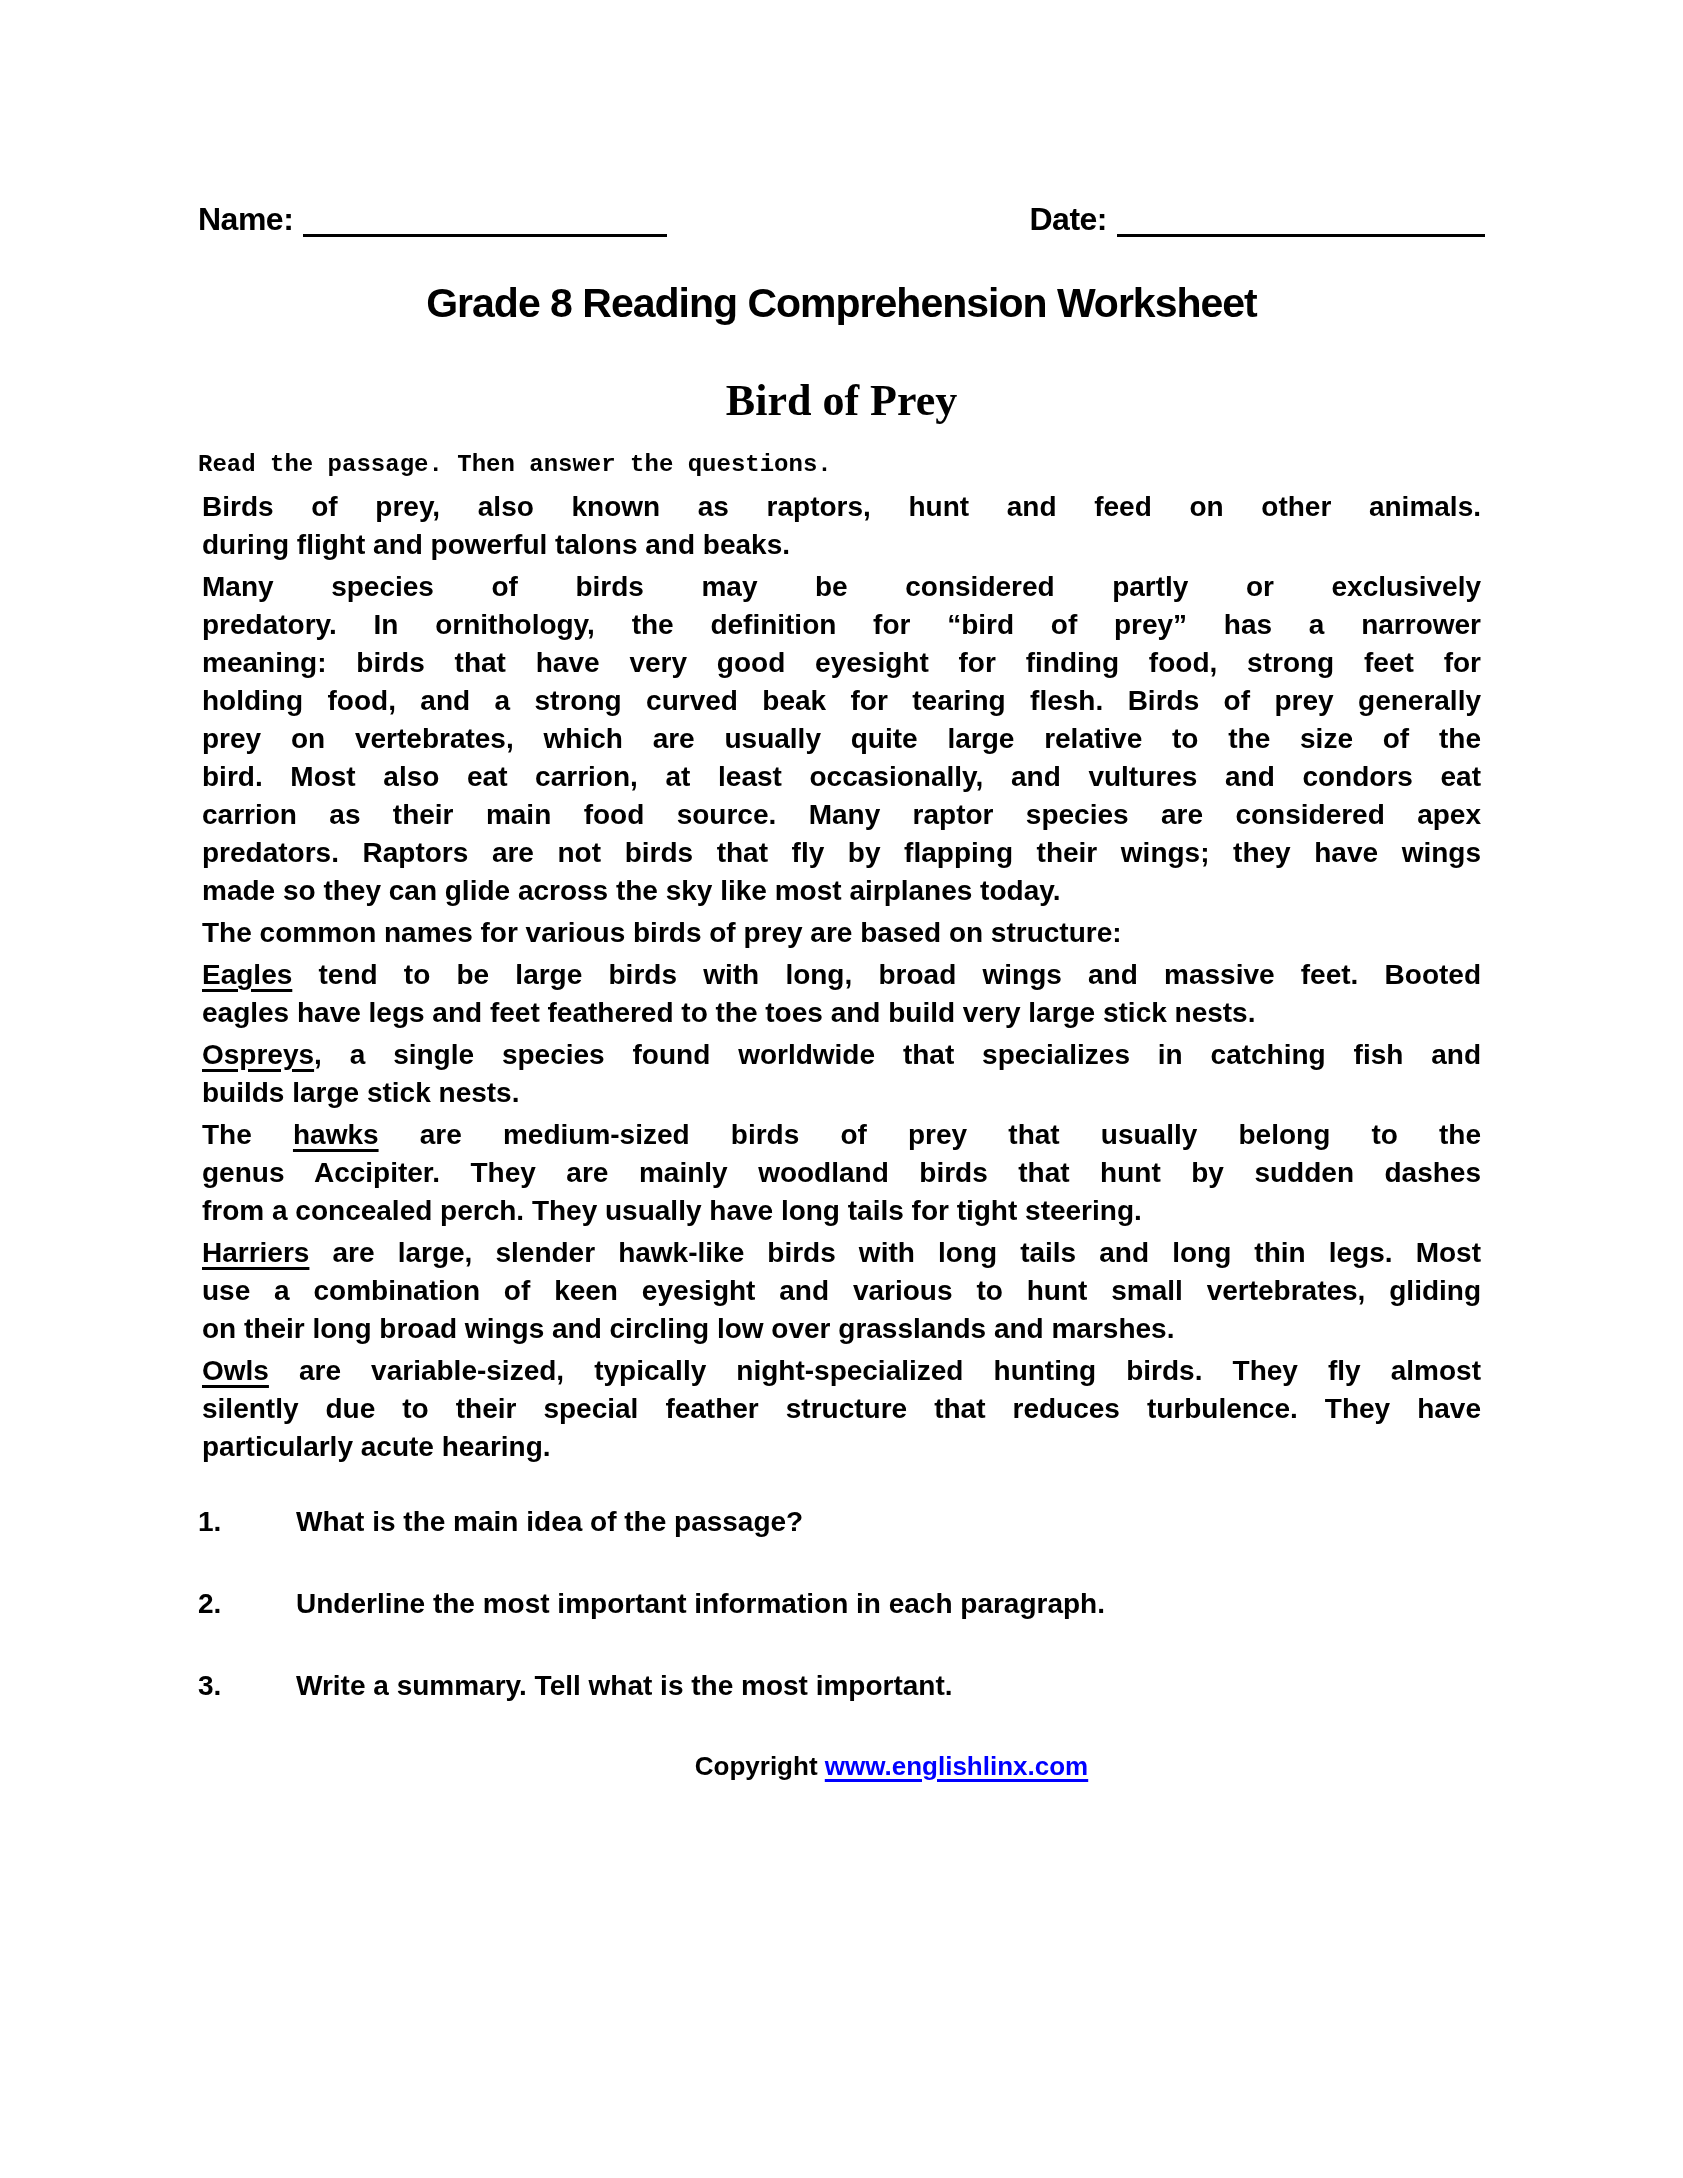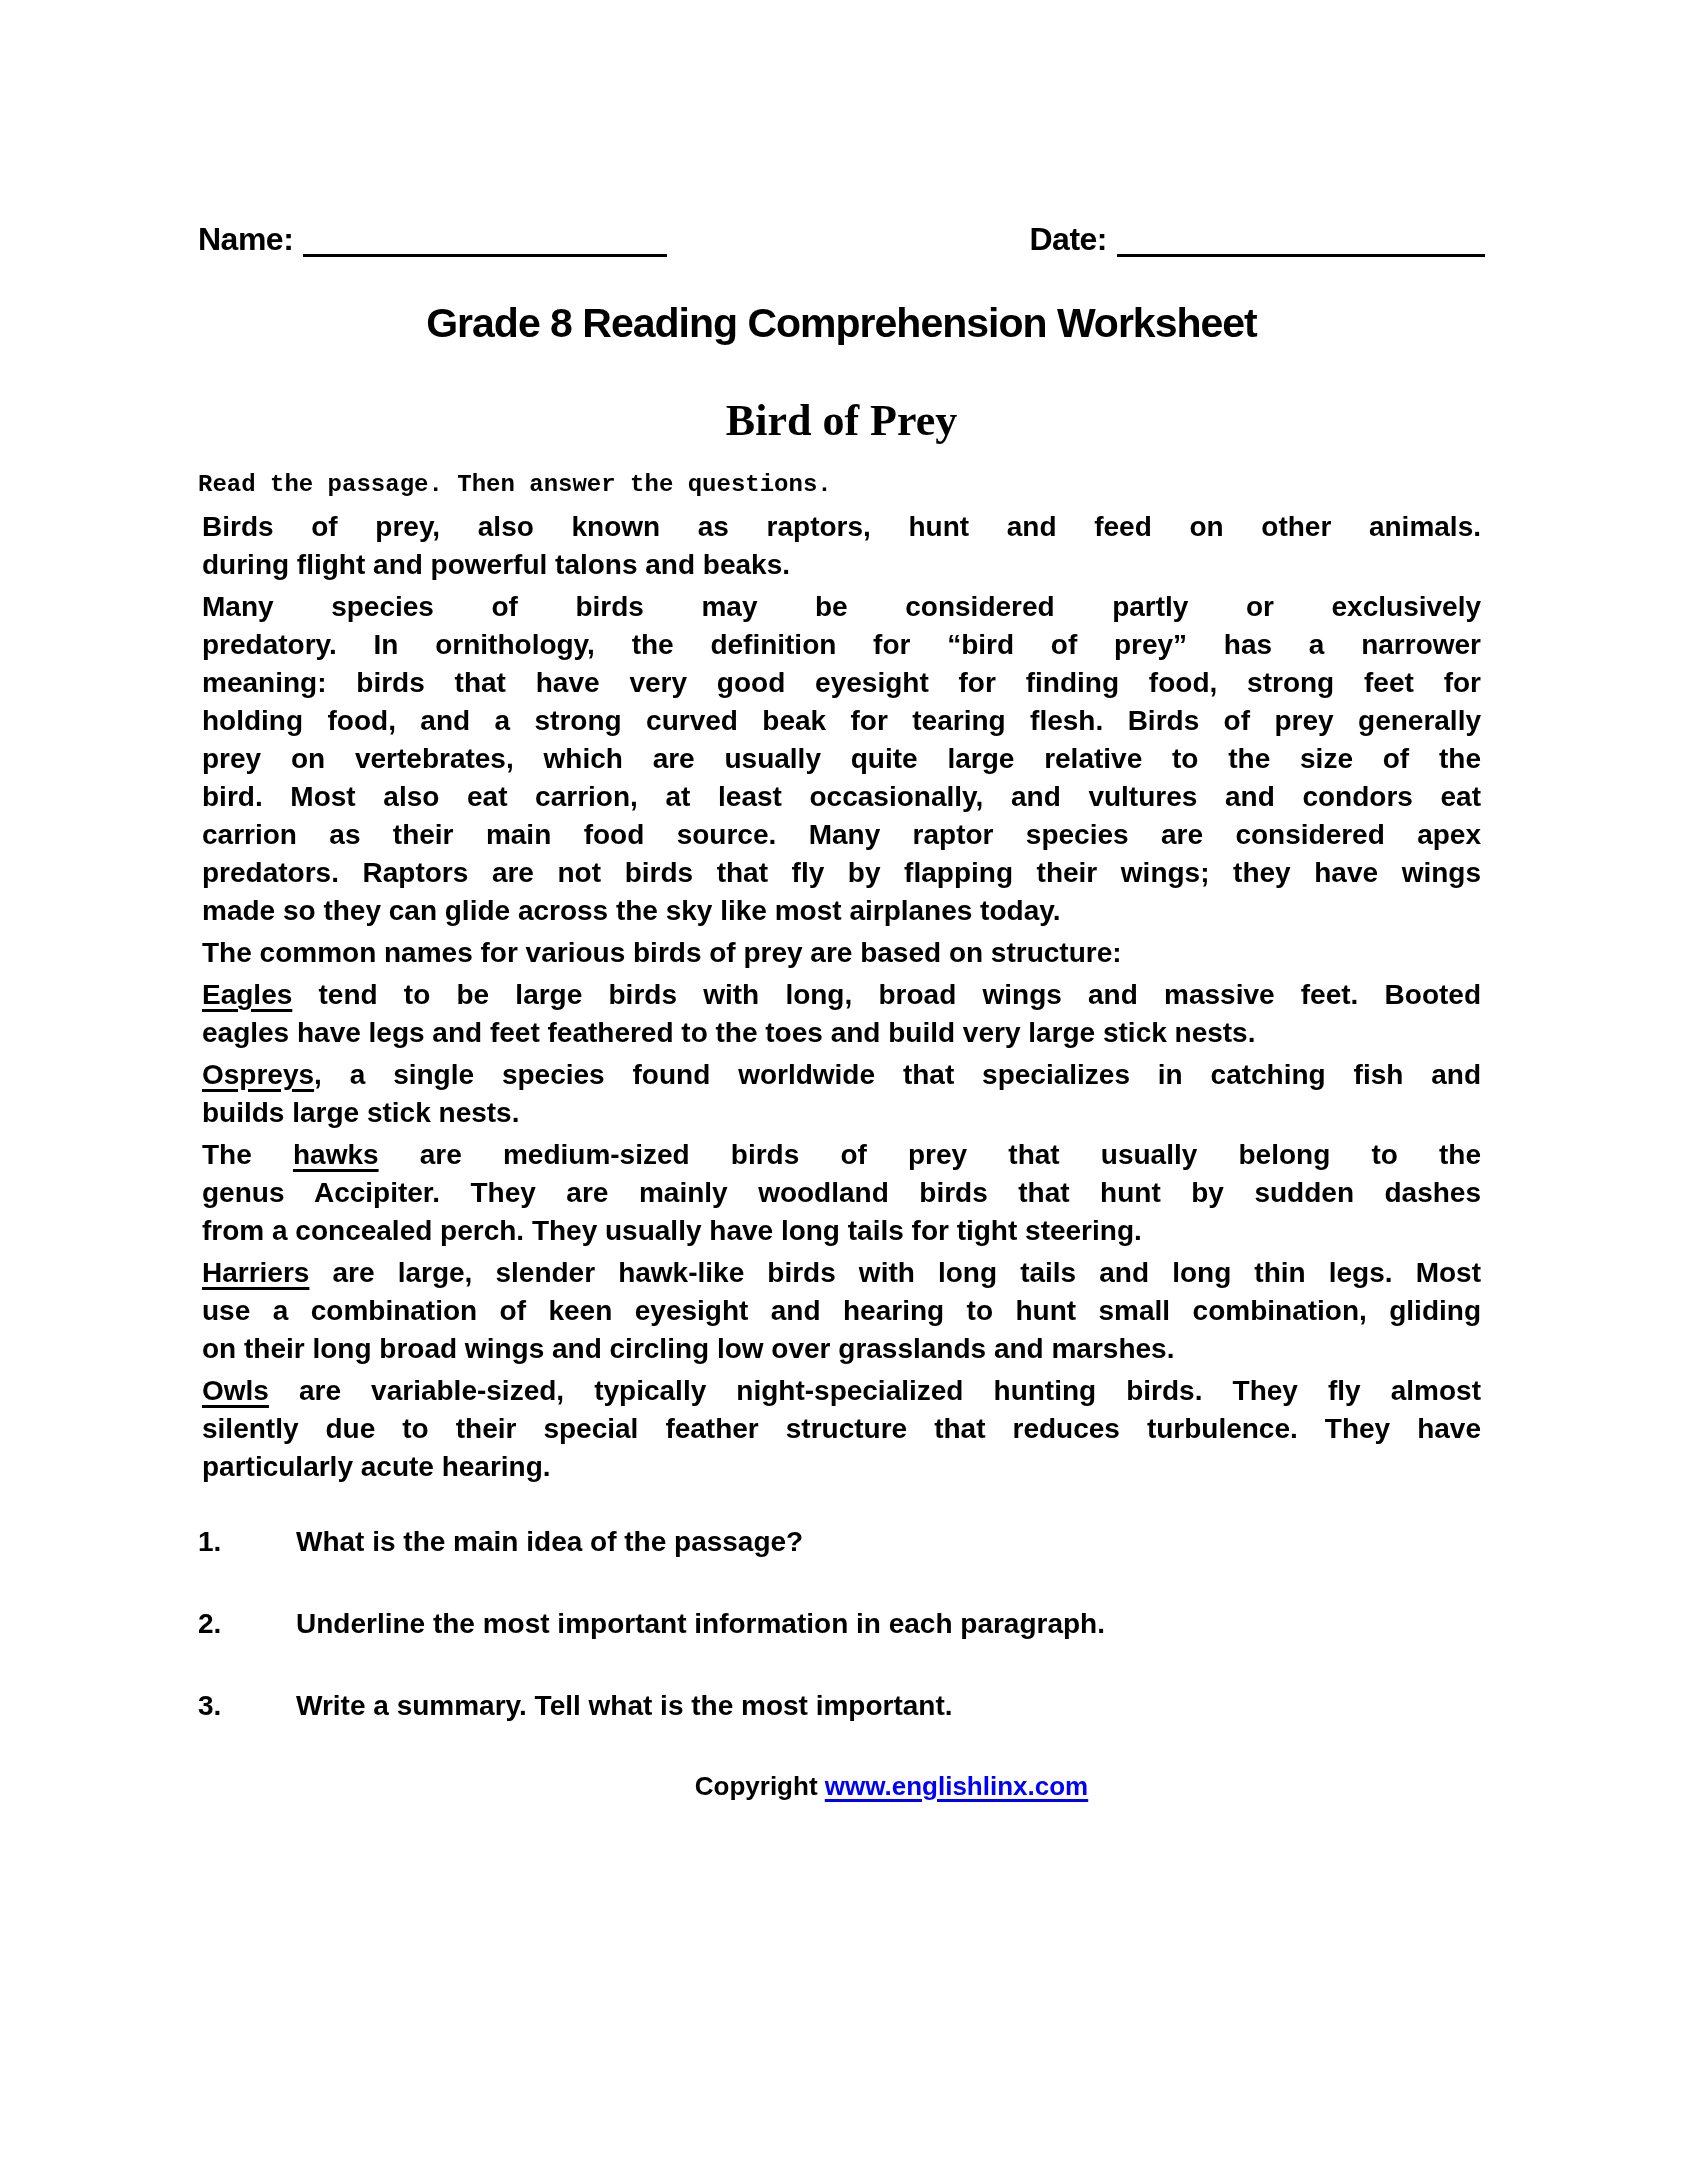--- a/index.html
+++ b/index.html
@@ -15,21 +15,20 @@
     font-weight: bold;
     color: #000000;
   }
   
   .header-row {
     display: flex;
     align-items: flex-end;
     font-size: 32px;
     line-height: 36px;
     letter-spacing: -0.5px;
-    margin-top: 20px;
   }
   .field-group { display: flex; align-items: flex-end; }
   .blank-line {
     display: inline-block;
     border-bottom: 3px solid #000;
     height: 34px;
     margin-left: 10px;
   }
   .name-blank { width: 364px; }
   .date-group { margin-left: auto; }
@@ -144,21 +143,21 @@
         <div class="jline"><u>Ospreys</u>, a single species found worldwide that specializes in catching fish and</div>
         <div class="jline last">builds large stick nests.</div>
       </div>
       <div class="para">
         <div class="jline">The <u>hawks</u> are medium-sized birds of prey that usually belong to the</div>
         <div class="jline">genus Accipiter. They are mainly woodland birds that hunt by sudden dashes</div>
         <div class="jline last">from a concealed perch. They usually have long tails for tight steering.</div>
       </div>
       <div class="para">
         <div class="jline"><u>Harriers</u> are large, slender hawk-like birds with long tails and long thin legs. Most</div>
-        <div class="jline">use a combination of keen eyesight and hearing to hunt small combination, gliding</div>
+        <div class="jline">use a combination of keen eyesight and various to hunt small vertebrates, gliding</div>
         <div class="jline last">on their long broad wings and circling low over grasslands and marshes.</div>
       </div>
       <div class="para">
         <div class="jline"><u>Owls</u> are variable-sized, typically night-specialized hunting birds. They fly almost</div>
         <div class="jline">silently due to their special feather structure that reduces turbulence. They have</div>
         <div class="jline last">particularly acute hearing.</div>
       </div>
     </div>
 
 

